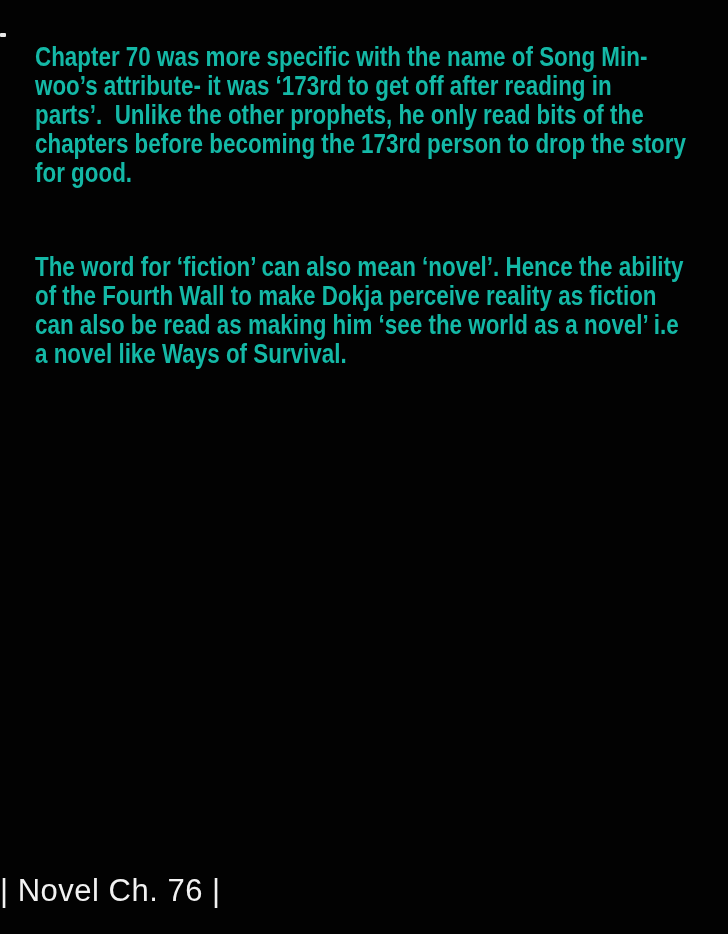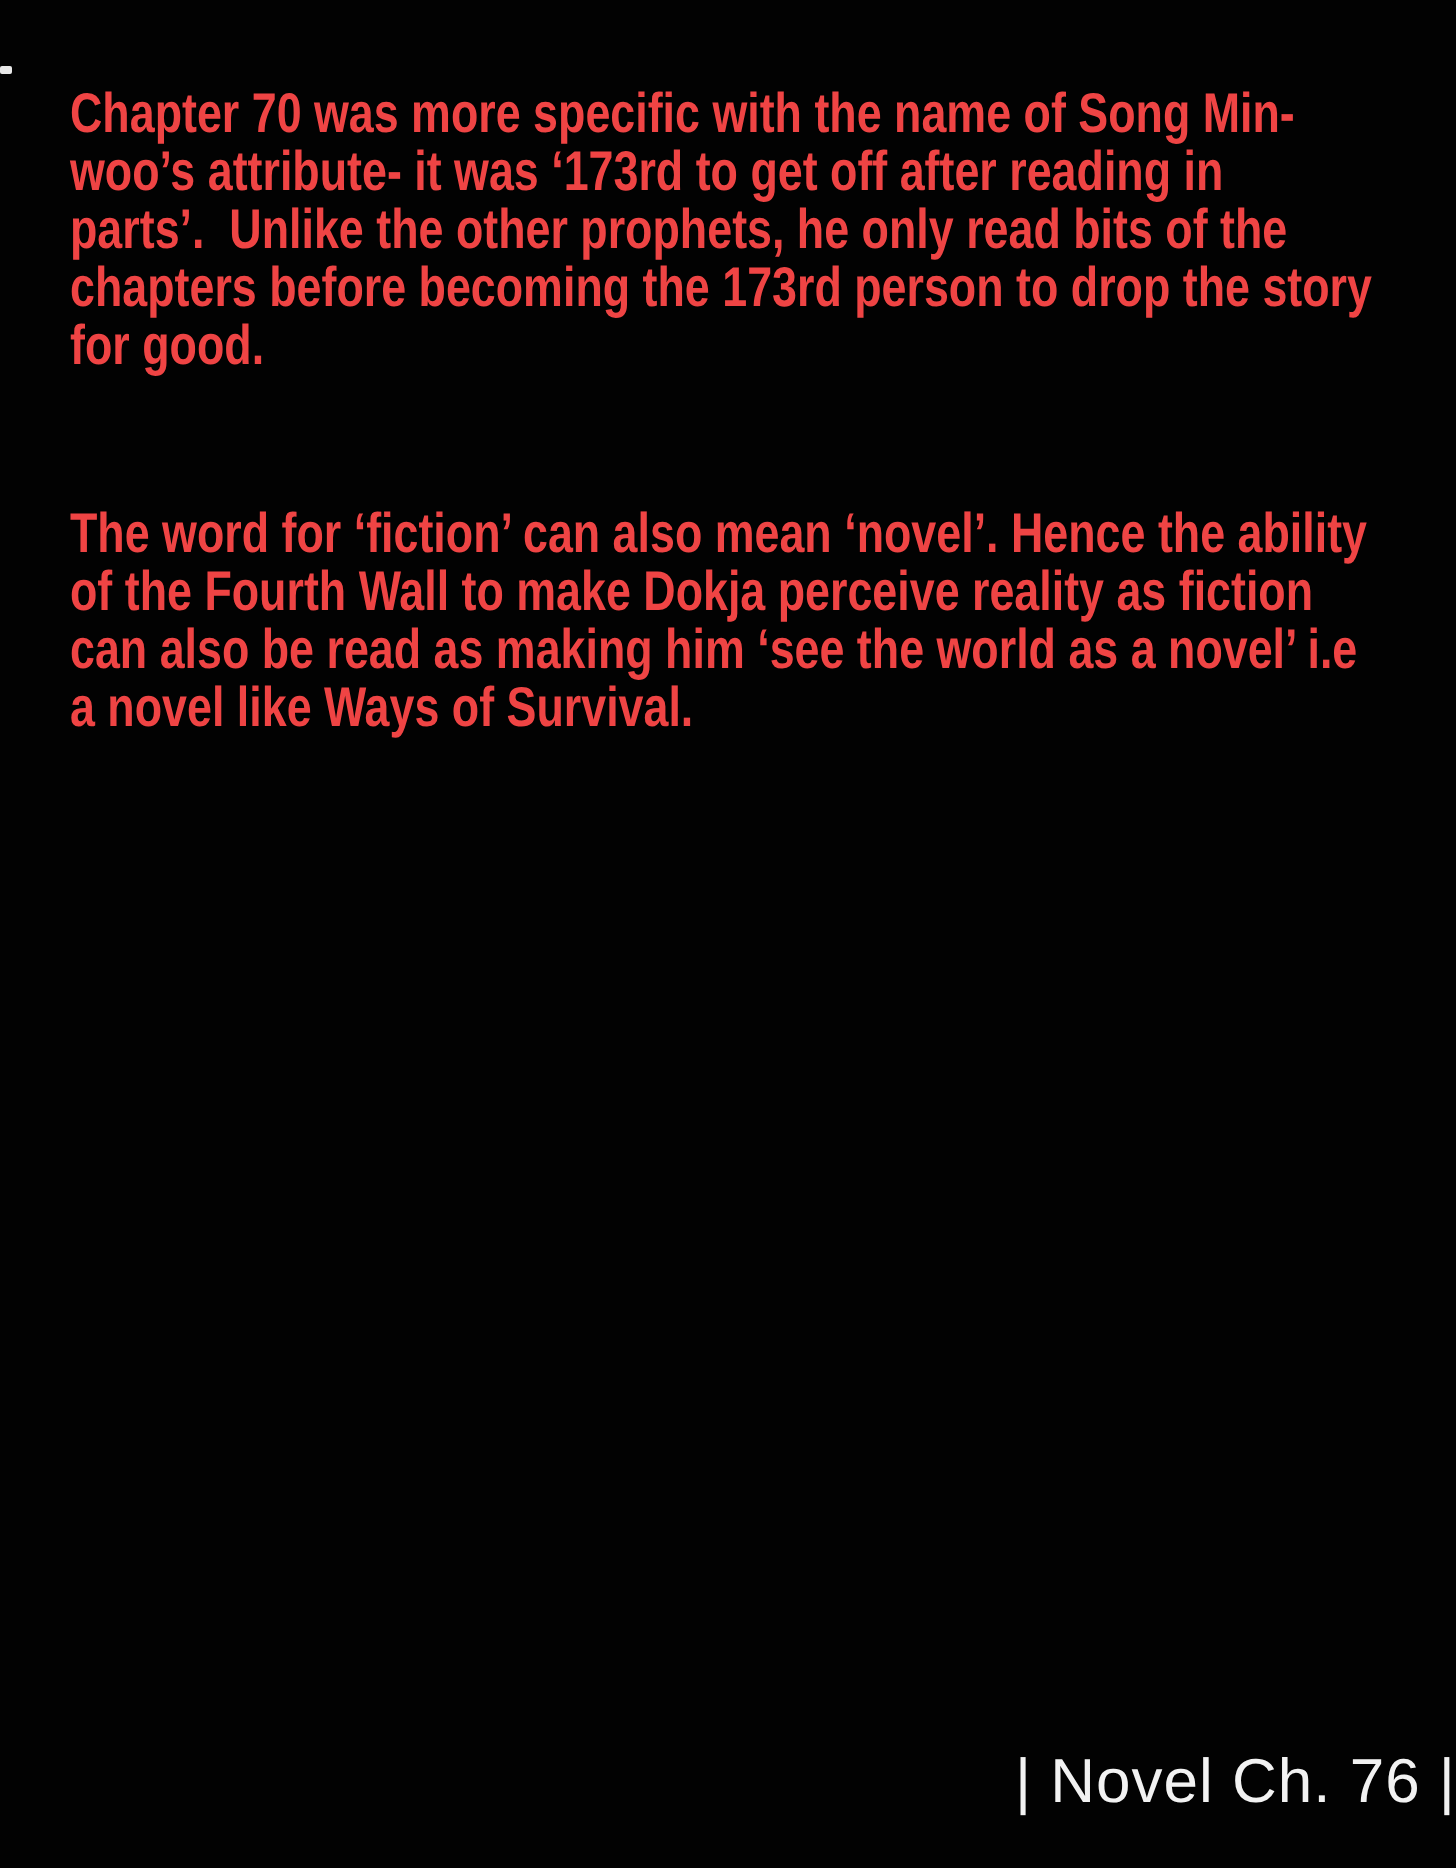--- a/index.html
+++ b/index.html
@@ -12,41 +12,41 @@
     width: 728px;
     height: 934px;
     background: #020202;
     overflow: hidden;
     font-family: "Liberation Sans", sans-serif;
   }
   .note-paragraph {
     position: absolute;
     left: 35px;
     width: 690px;
-    color: #ef4444;
+    color: #14b8a6;
   }
   .note-paragraph .text-line {
     display: block;
     white-space: pre;
     font-family: "Liberation Sans", sans-serif;
     font-weight: 700;
     font-size: 28px;
     line-height: 29px;
     letter-spacing: 0px;
     transform: scaleX(0.80);
     transform-origin: left center;
   }
   #para1 { top: 42px; }
   #para2 { top: 252px; }
   .footer-caption {
     position: absolute;
     left: 0;
     top: 872px;
     width: 728px;
-    text-align: right;
+    text-align: left;
     color: #f2f2f2;
     font-family: "Liberation Sans", sans-serif;
     font-weight: 400;
     font-size: 31px;
     line-height: 38px;
     letter-spacing: 0.5px;
   }
   .edge-speck {
     position: absolute;
     left: 0px;

